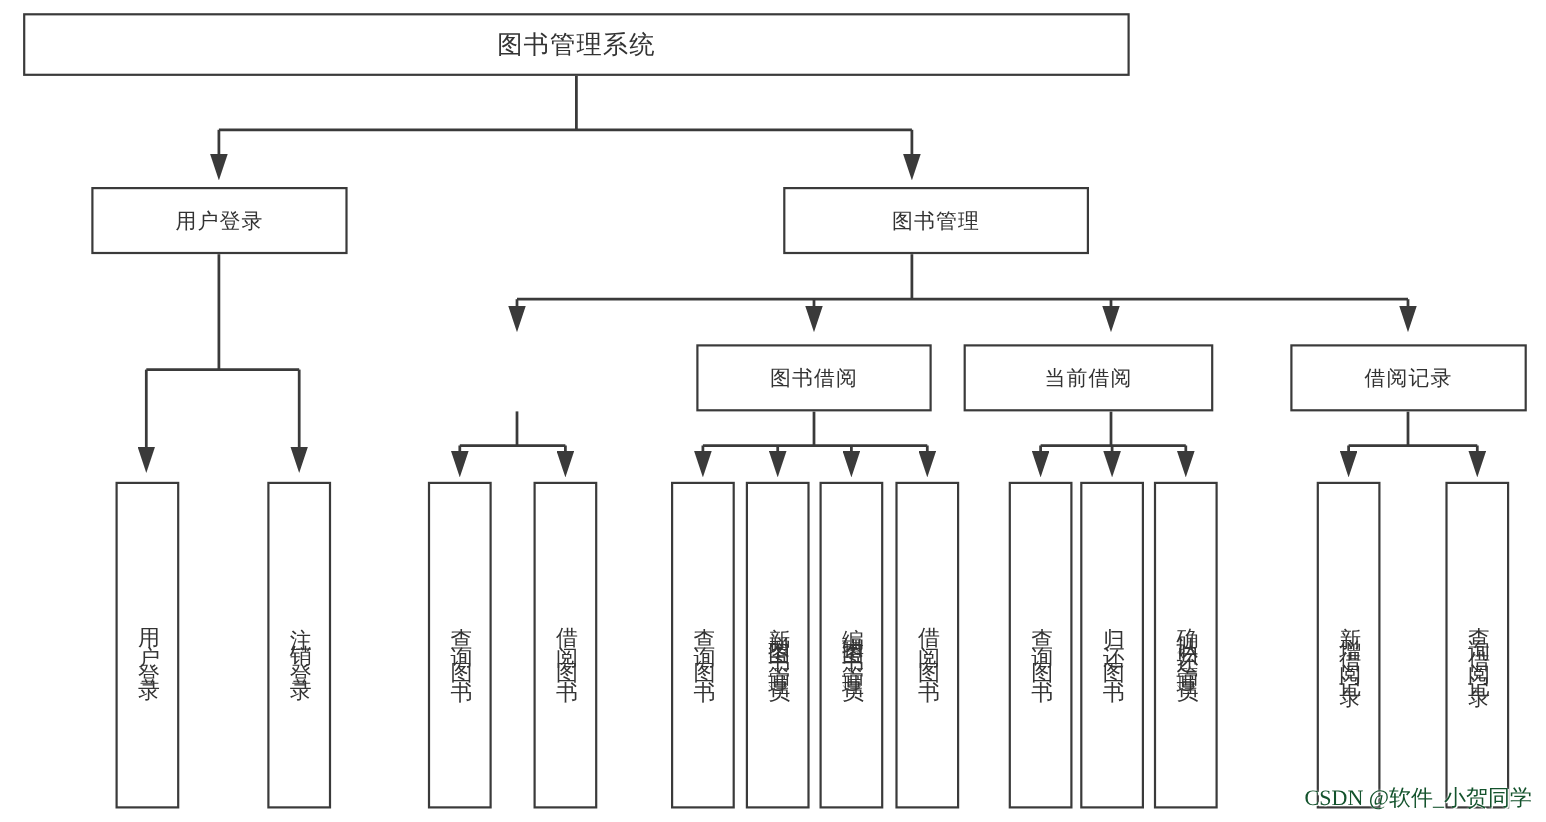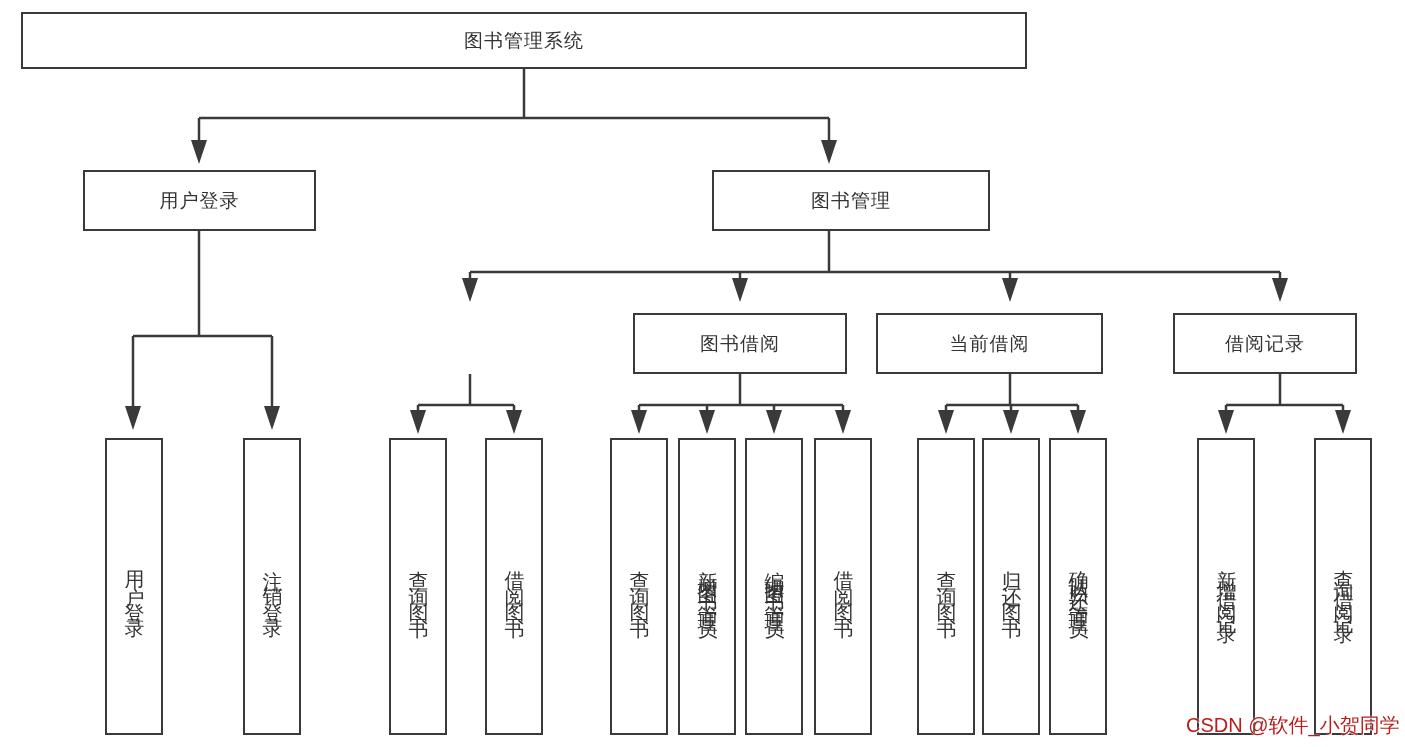--- a/index.html
+++ b/index.html
@@ -30,45 +30,46 @@
     z-index: 2;
   }
   .h-box {
     display: flex;
     align-items: center;
     justify-content: center;
     font-size: 19px;
     letter-spacing: 1px;
     white-space: nowrap;
   }
-  .root-box { font-size: 19px; }
+  .root-box { font-size: 23px; }
   .v-box {
     writing-mode: vertical-rl;
     text-orientation: mixed;
     text-align: center;
     font-size: 20px;
     line-height: 52px; 
   }
   .v-short { letter-spacing: 16px; }
   .v-med   { letter-spacing: 11px; }
   .v-long  { letter-spacing: 7px;  }
   
   .lvl2 { top: 170px; height: 61px; }
   .lvl3 { top: 313px; height: 61px; }
   .leaf { top: 438px; height: 297px; width: 58px; }
   .watermark {
     position: absolute;
     left: 1186px;
     top: 712px;
     z-index: 3;
     font-size: 20px;
-    color: #b91c1c;
+    color: #14532d;
     text-shadow: 0 0 2px #ffffff, 1px 1px 0 #ffffff;
     white-space: nowrap;
     pointer-events: none;
+    font-family: Liberation Serif, serif;
   }
 </style>
 </head>
 <body>
 
 <div class="canvas">
 
   <svg class="connector-svg" width="1405" height="747" viewBox="0 0 1405 747">
     <defs>
       <marker id="arrow" markerUnits="userSpaceOnUse" markerWidth="24" markerHeight="16" viewBox="0 0 12 8" refX="9" refY="4" orient="auto">
@@ -133,21 +134,21 @@
     </g>
   </svg>
 
   <div class="box h-box root-box" style="left:21px; top:12px; width:1006px; height:57px;">图书管理系统</div>
 
   <div class="box h-box lvl2" style="left:83px; width:233px;">用户登录</div>
   <div class="box h-box lvl2" style="left:712px; width:278px;">图书管理</div>
 
   <div class="box h-box lvl3" style="left:633px; width:214px;">图书借阅</div>
   <div class="box h-box lvl3" style="left:876px; width:227px;">当前借阅</div>
-  <div class="box h-box lvl3" style="left:1173px; width:184px;">借阅记录</div>
+  <div class="box h-box lvl3" style="left:1173px; width:215px;">借阅记录</div>
 
   <div class="box v-box v-short leaf" style="left:105px;">用户登录</div>
   <div class="box v-box v-short leaf" style="left:243px;">注销登录</div>
 
   <div class="box v-box v-short leaf" style="left:389px;">查询图书</div>
   <div class="box v-box v-short leaf" style="left:485px;">借阅图书</div>
 
   <div class="box v-box v-short leaf" style="left:610px;">查询图书</div>
   <div class="box v-box v-long leaf" style="left:678px;">新增图书（管理员）</div>
   <div class="box v-box v-long leaf" style="left:745px;">编辑图书（管理员）</div>

